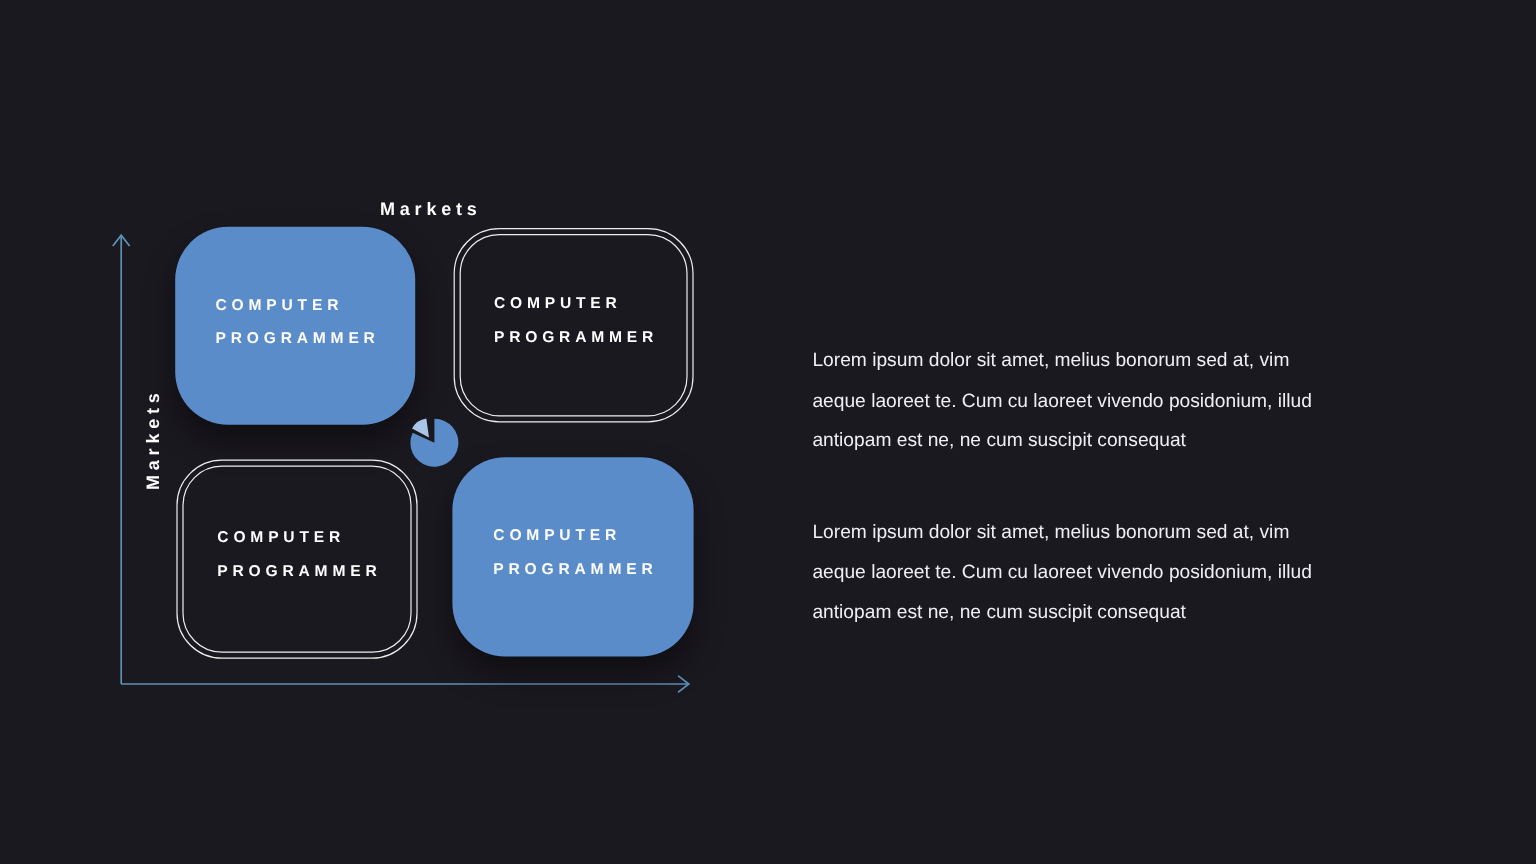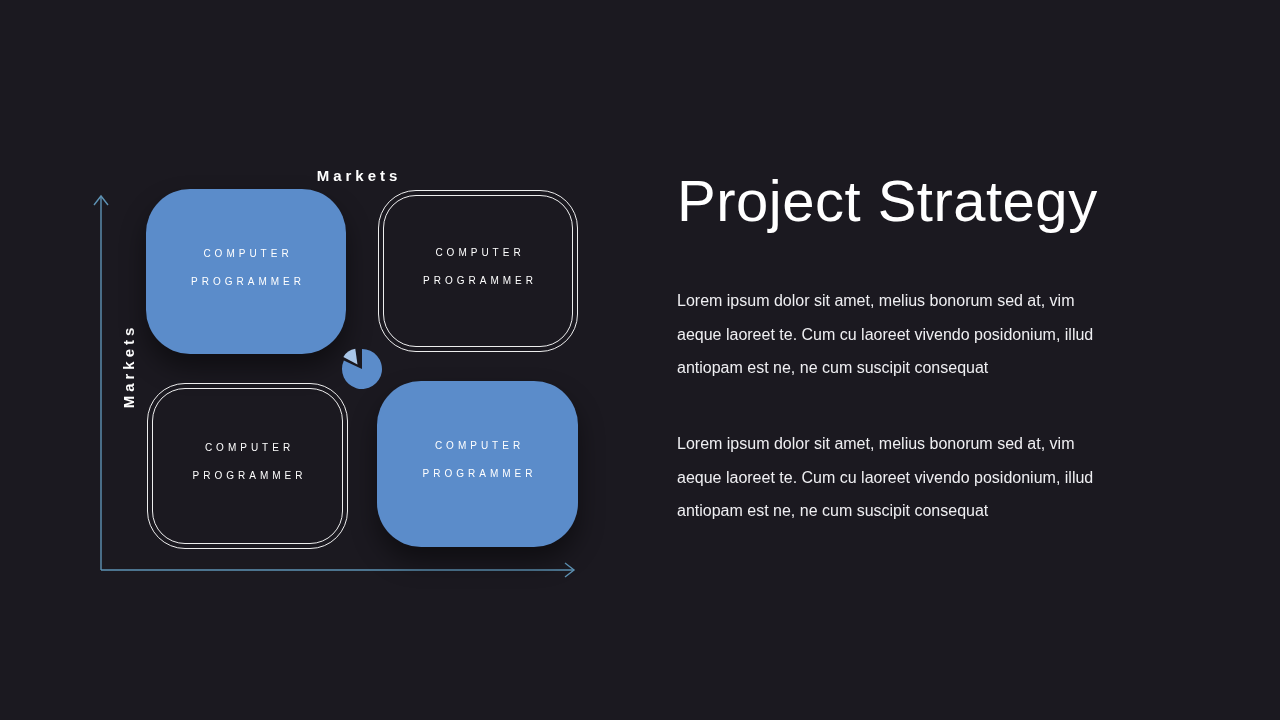--- a/index.html
+++ b/index.html
@@ -46,24 +46,24 @@
     border-radius: 38px;
   }
   .quad.outlined .inner-border {
     position: absolute; inset: 4px;
     border: 1px solid rgba(255, 255, 255, 0.92);
     border-radius: 33px;
     display: flex; align-items: center; justify-content: center;
   }
 
   .quad-label {
-    text-align: center;
+    text-align: left;
     color: var(--text-white, #FFFFFF);
-    font-size: 10px;
-    font-weight: 400;
+    font-size: 13px;
+    font-weight: 700;
     letter-spacing: 4px;
     line-height: 28px;
     transform: translateY(-4px);
     padding-left: 4px; 
   }
 
   .pie-icon { position: absolute; left: 340px; top: 347px; width: 44px; height: 44px; }
   .pie-main  { fill: var(--primary-blue, #5B8CCA); }
   .pie-wedge { fill: var(--light-blue, #A9C6E8); }
 
@@ -146,21 +146,20 @@
     </div>
 
     <svg class="pie-icon" viewBox="0 0 44 44">
       <path class="pie-main" d="M22,22 L22,2 A20,20 0 1 1 3.87,13.55 Z"></path>
       <path class="pie-wedge" d="M17.5,17.5 L15.27,1.66 A16,16 0 0 0 3.37,9.99 Z"></path>
     </svg>
   </div>
 
   <div class="content">
 
-    <h1 class="page-title">Project Strategy</h1>
 
     <div class="body-paragraph p1">
       <div class="line">Lorem ipsum dolor sit amet, melius bonorum sed at, vim</div>
       <div class="line">aeque laoreet te. Cum cu laoreet vivendo posidonium, illud</div>
       <div class="line">antiopam est ne, ne cum suscipit consequat</div>
     </div>
 
     <div class="body-paragraph p2">
       <div class="line">Lorem ipsum dolor sit amet, melius bonorum sed at, vim</div>
       <div class="line">aeque laoreet te. Cum cu laoreet vivendo posidonium, illud</div>

